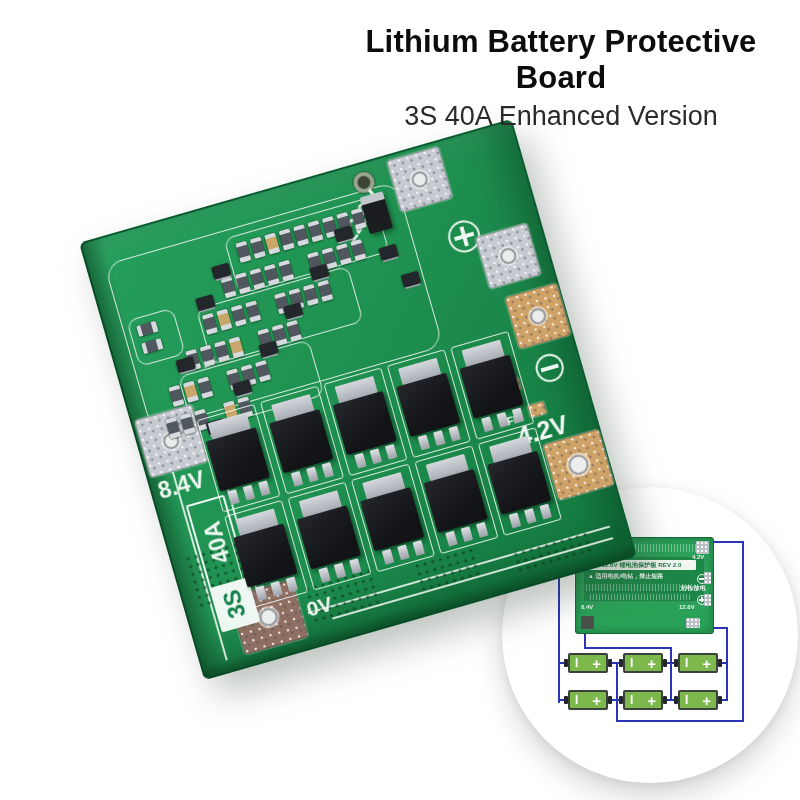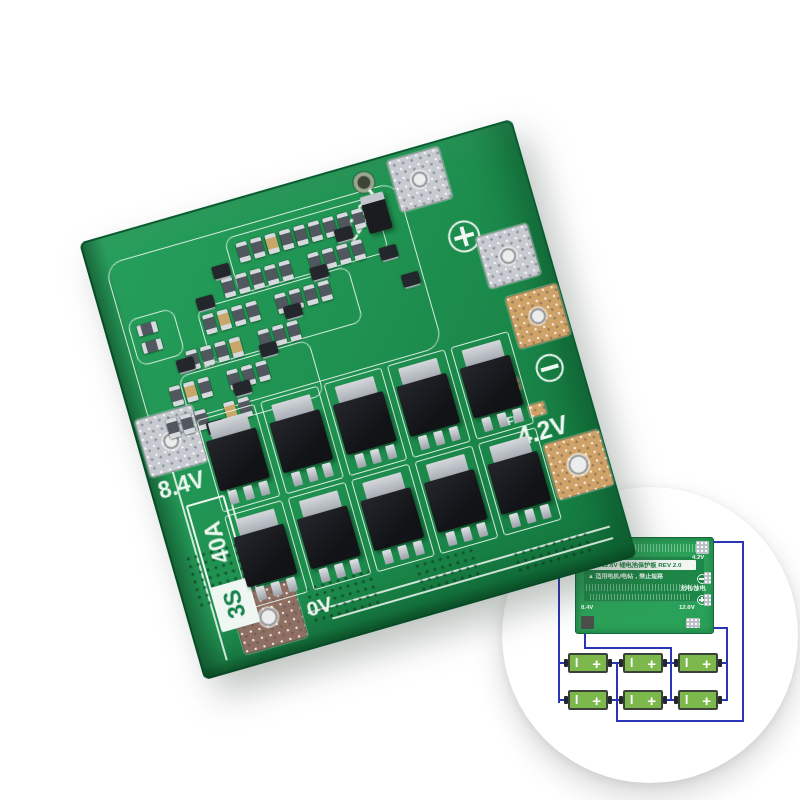--- a/index.html
+++ b/index.html
@@ -84,20 +84,24 @@
        box-shadow:0 2.5px 0 -1px #aab0b7,0 1px 3px rgba(0,20,8,.4);}
   .diode{position:absolute;width:24px;height:38px;background:linear-gradient(180deg,#c2c7cd 0 8px,#1a1c20 8px);
          border-radius:2px;box-shadow:2px 3px 4px rgba(0,20,8,.4);}
   .lab-sm{position:absolute;color:#eef7f1;font-weight:bold;font-size:11px;}
 </style>
 </head>
 <body>
 
 <div id="canvas">
 
+  <div class="header">
+    <div class="title">Lithium Battery Protective Board</div>
+    <div class="subtitle">3S 40A Enhanced Version</div>
+  </div>
 
   <div id="circle">
     <div id="wires">
         <div class="wire" style="left:56px;top:56px;width:20px;height:2px;"></div>
         <div class="wire" style="left:56px;top:56px;width:2px;height:160px;"></div>
         <div class="wire" style="left:56px;top:175px;width:12px;height:2px;"></div>
         <div class="wire" style="left:56px;top:212px;width:12px;height:2px;"></div>
         <div class="wire" style="left:208px;top:54px;width:34px;height:2px;"></div>
         <div class="wire" style="left:240px;top:54px;width:2px;height:181px;"></div>
         <div class="wire" style="left:114px;top:233px;width:128px;height:2px;"></div>

